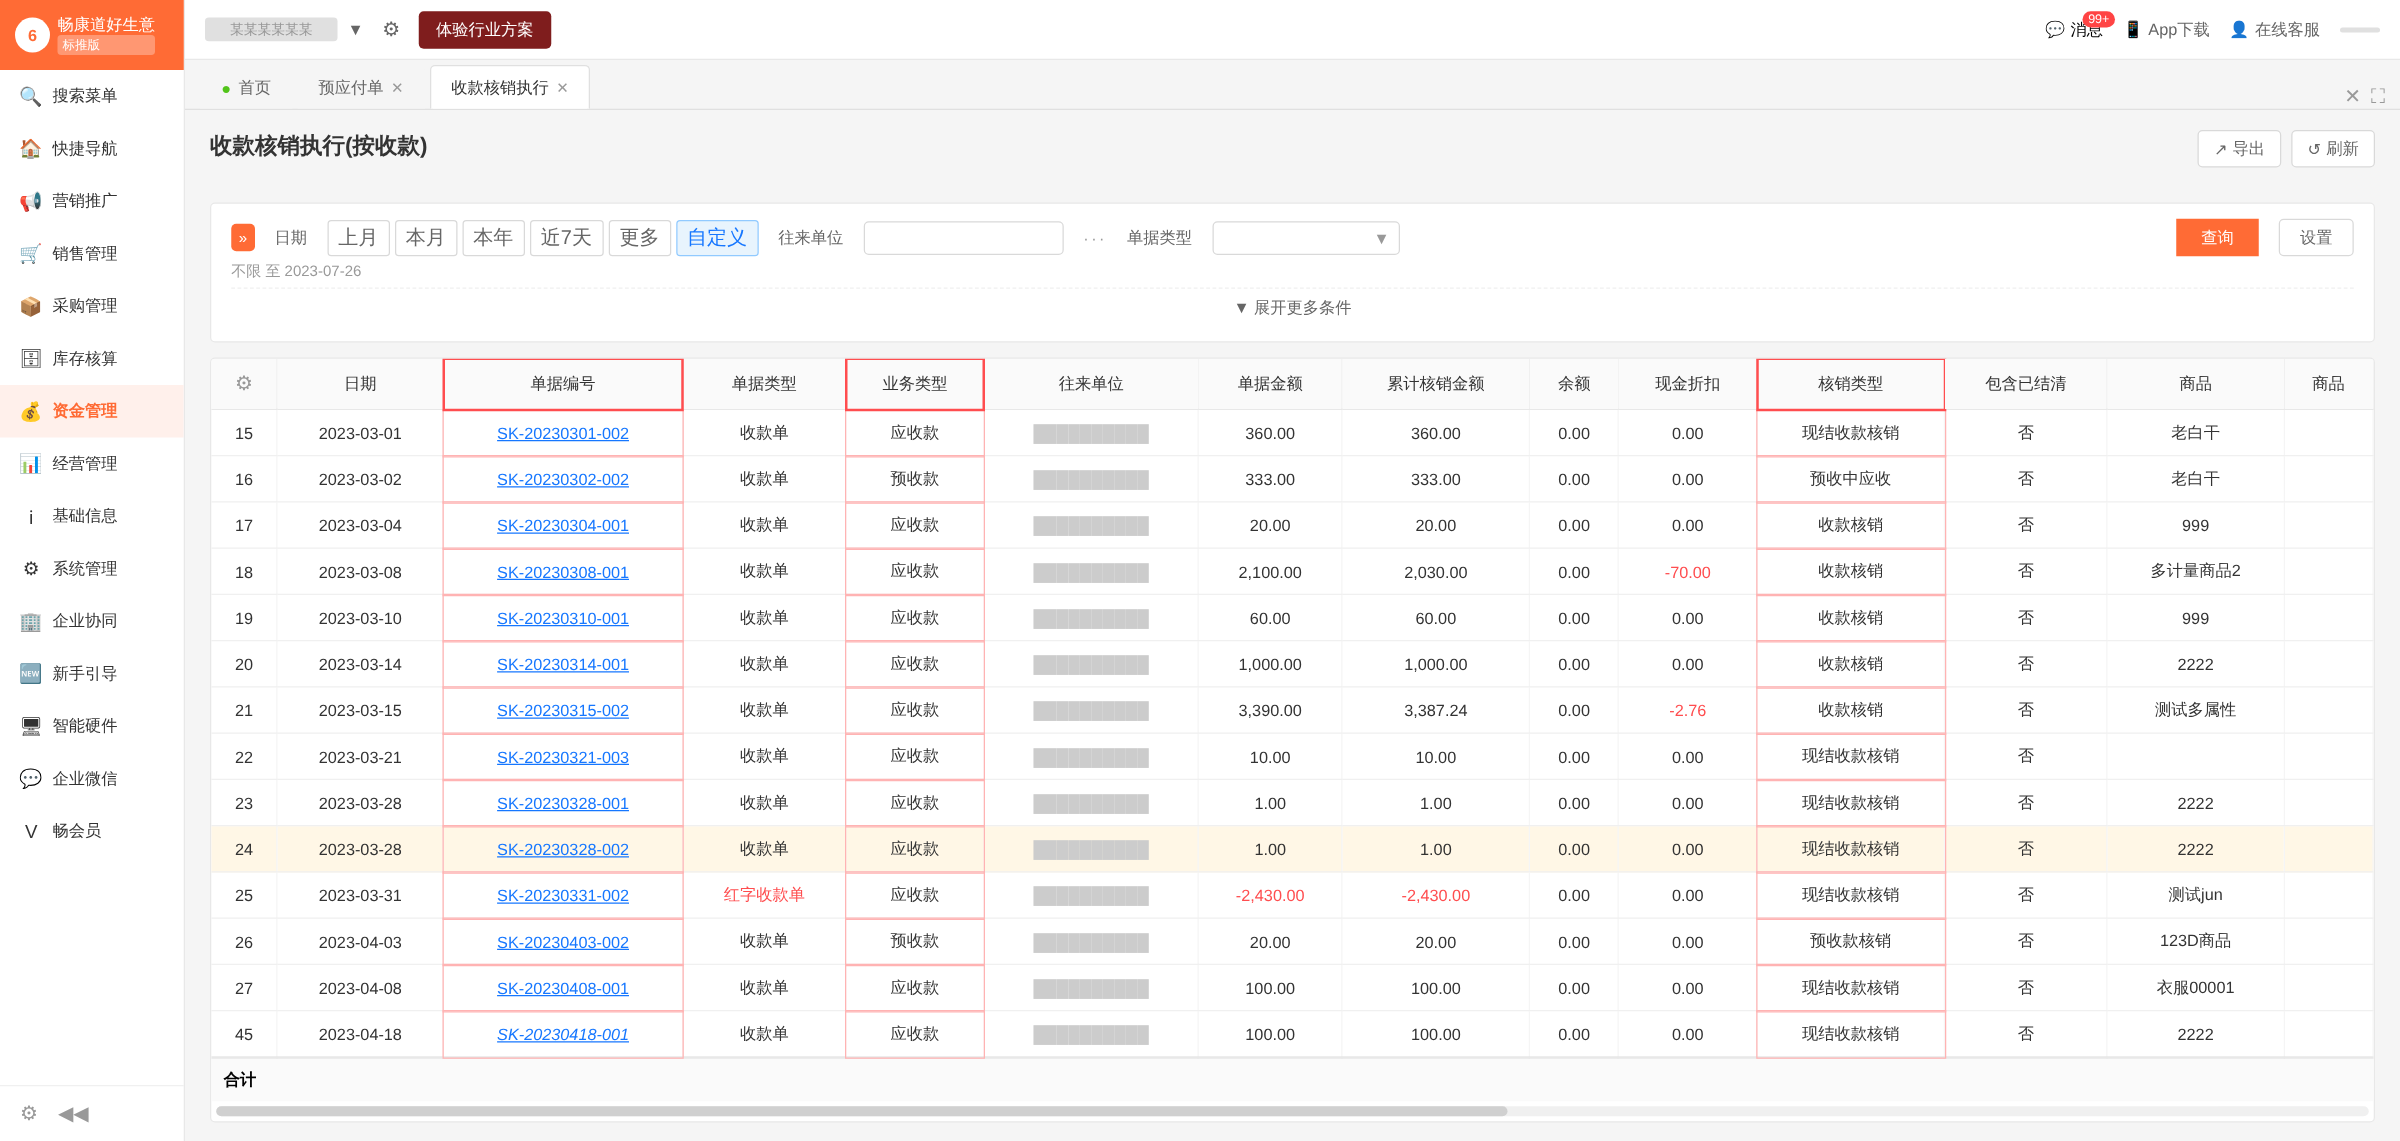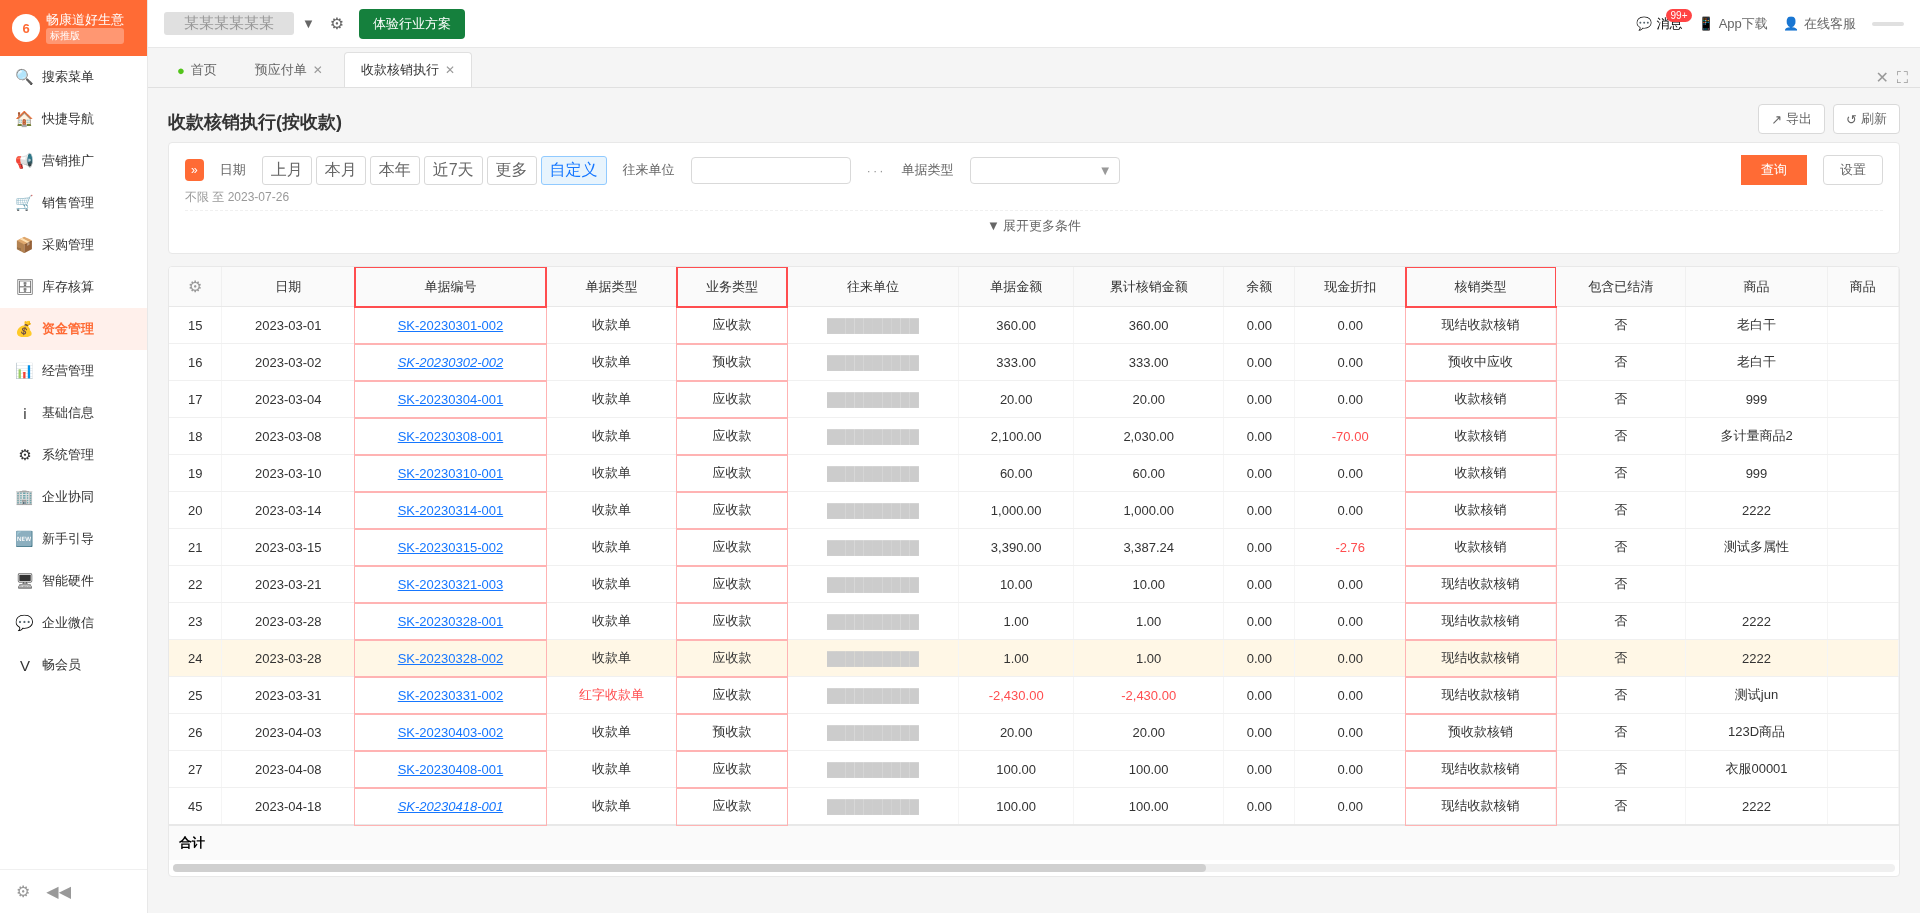--- a/index.html
+++ b/index.html
@@ -50,25 +50,25 @@
 
     
     .topbar {
       height: 48px;
       background: #fff;
       border-bottom: 1px solid #e8e8e8;
       display: flex; align-items: center;
       padding: 0 16px; gap: 12px;
     }
     .topbar-left { display: flex; align-items: center; gap: 8px; flex: 1; }
-    .topbar-breadcrumb { color: #999; font-size: 15px; }
+    .topbar-breadcrumb { color: #999; font-size: 11px; }
     .topbar-dropdown { display: flex; align-items: center; gap: 4px; color: #666; cursor: pointer; }
     .topbar-gear { width: 28px; height: 28px; display: flex; align-items: center; justify-content: center; cursor: pointer; color: #666; font-size: 16px; }
     .topbar-btn {
-      background: #15803d; color: #fff; border: none;
+      background: #7f1d1d; color: #fff; border: none;
       padding: 6px 14px; border-radius: 4px; cursor: pointer; font-size: 13px;
     }
     .topbar-right { display: flex; align-items: center; gap: 16px; }
     .topbar-msg { display: flex; align-items: center; gap: 4px; cursor: pointer; position: relative; }
     .topbar-badge {
       background: #ff4444; color: #fff; font-size: 10px;
       border-radius: 10px; padding: 1px 5px; position: absolute;
       top: -6px; right: -10px;
     }
     .topbar-link { display: flex; align-items: center; gap: 4px; color: #666; cursor: pointer; font-size: 13px; }
@@ -92,21 +92,21 @@
       background: #fff; color: #333;
       border-color: #e0e0e0;
       font-weight: 500;
     }
     .tab-close { color: #999; font-size: 12px; cursor: pointer; }
     .tab-home { color: #52c41a; }
     .tabbar-actions { margin-left: auto; display: flex; gap: 8px; align-items: center; }
 
     
     .page-content { flex: 1; overflow-y: auto; padding: 16px 20px; background: #f5f5f5; }
-    .page-header { display: flex; align-items: flex-end; justify-content: space-between; margin-bottom: 8px; }
+    .page-header { display: flex; align-items: flex-start; justify-content: space-between; margin-bottom: 28px; }
     .page-title { font-size: 18px; font-weight: bold; color: #333; }
     .page-actions { display: flex; gap: 8px; }
     .page-action-btn {
       display: flex; align-items: center; gap: 4px;
       padding: 5px 12px; border: 1px solid #d9d9d9;
       border-radius: 4px; background: #fff; cursor: pointer; color: #666; font-size: 13px;
     }
 
     
     .filter-area {
@@ -392,21 +392,21 @@
               <td>0.00</td>
               <td>0.00</td>
               <td style="outline: rgb(255, 179, 179) solid 1px;">现结收款核销</td>
               <td>否</td>
               <td>老白干</td>
               <td></td>
             </tr>
             <tr>
               <td>16</td>
               <td>2023-03-02</td>
-              <td class="td-link" style="outline: rgb(255, 179, 179) solid 1px; font-style: italic;">SK-20230302-002</td>
+              <td class="td-link" style="outline: rgb(255, 179, 179) solid 1px;">SK-20230302-002</td>
               <td>收款单</td>
               <td style="outline: rgb(255, 179, 179) solid 1px;">预收款</td>
               <td style="color: rgb(204, 204, 204);">██████████</td>
               <td>333.00</td>
               <td>333.00</td>
               <td>0.00</td>
               <td>0.00</td>
               <td style="outline: rgb(255, 179, 179) solid 1px;">预收中应收</td>
               <td>否</td>
               <td>老白干</td>

